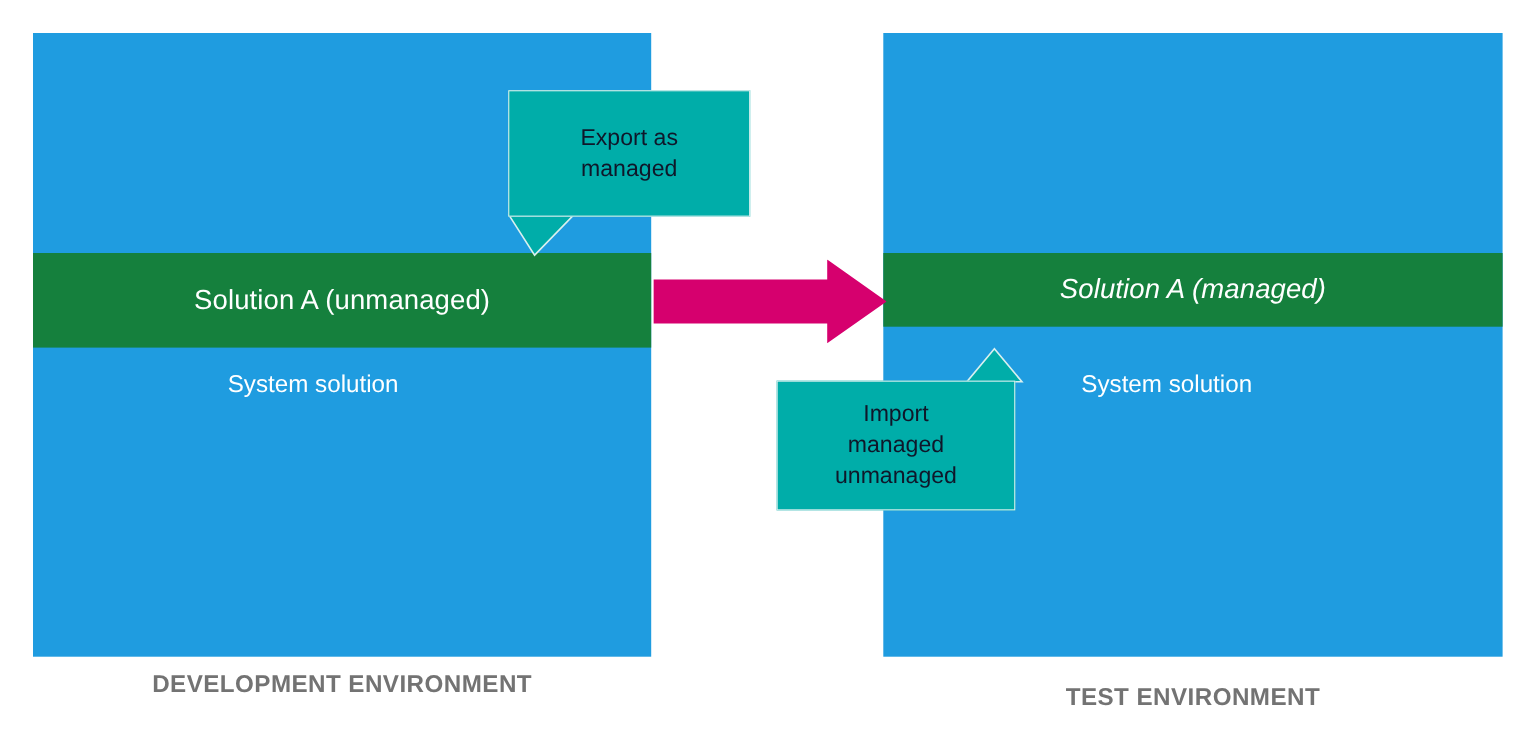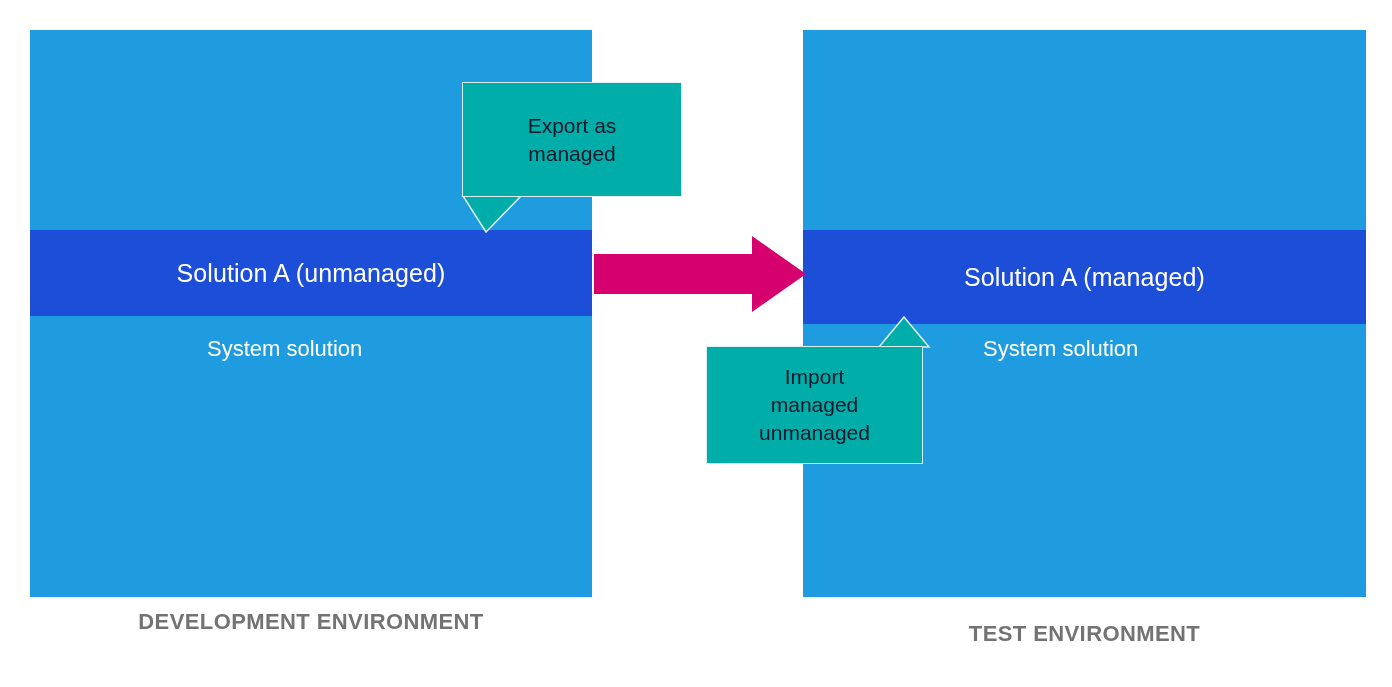--- a/index.html
+++ b/index.html
@@ -25,27 +25,27 @@
   .env-panel {
     position: absolute;
     background: #1f9ce0;
   }
   #dev-panel  { left: 30px;  top: 30px; width: 562px; height: 567px; }
   #test-panel { left: 803px; top: 30px; width: 563px; height: 567px; }
 
   
   .solution-bar {
     position: absolute;
-    background: #1d4ed8;
+    background: #15803d;
     display: flex;
     align-items: center;
     justify-content: center;
   }
   #dev-solution-bar  { left: 30px;  top: 230px; width: 562px; height: 86px; }
-  #test-solution-bar { left: 803px; top: 230px; width: 563px; height: 94px; }
+  #test-solution-bar { left: 803px; top: 230px; width: 563px; height: 67px; font-style: italic; }
   .solution-bar .bar-label {
     color: #ffffff;
     font-size: 25px;
     letter-spacing: 0.1px;
     white-space: nowrap;
   }
 
   
   .system-solution-label {
     position: absolute;

